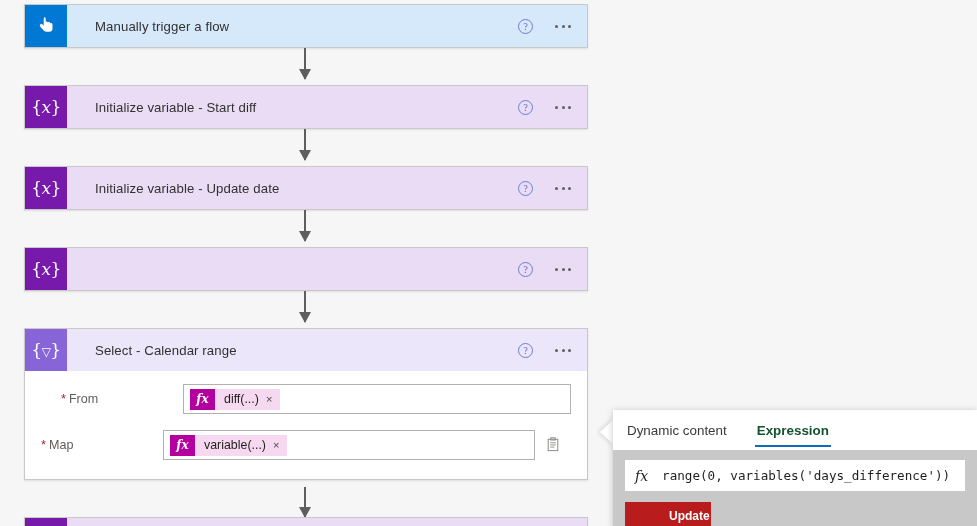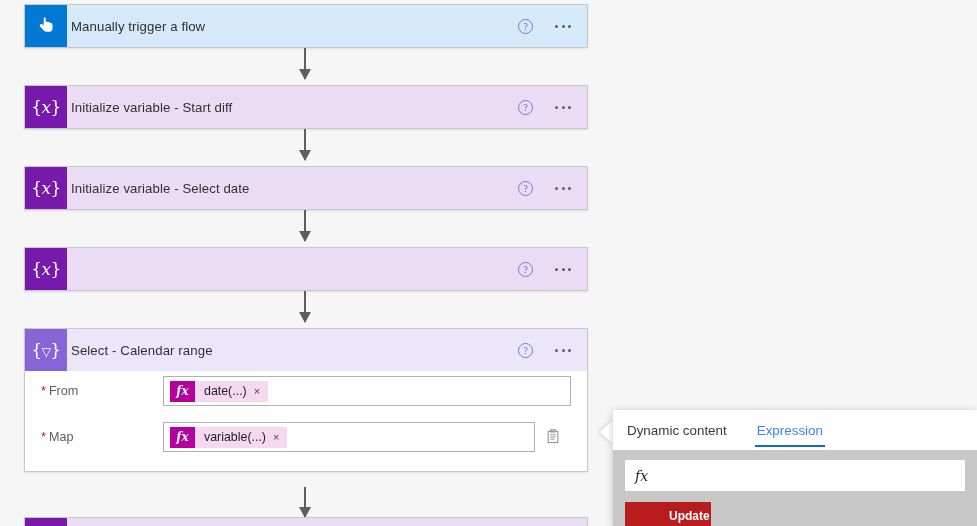--- a/index.html
+++ b/index.html
@@ -35,21 +35,21 @@
     width: 42px; height: 42px;
     flex: 0 0 42px;
     display: flex;
     align-items: center;
     justify-content: center;
     color: #ffffff;
   }
   .card-title {
     font-size: 13.2px;
     color: #323130;
-    padding-left: 4px;
+    padding-left: 28px;
     letter-spacing: 0.1px;
     white-space: nowrap;
   }
   .card-actions {
     position: absolute;
     right: 16px;
     top: 0; bottom: 0;
     display: flex;
     align-items: center;
     gap: 22px;
@@ -234,21 +234,21 @@
   }
   .tab {
     display: flex;
     align-items: center;
     font-size: 13.4px;
     color: #3b3a39;
     position: relative;
     padding: 0 2px;
     cursor: pointer;
   }
-  .tab.active { font-weight: normal; color: #3b82f6; }
+  .tab.active { font-weight: bold; color: #14532d; }
   .tab.active::after {
     content: "";
     position: absolute;
     left: 0; right: 0; bottom: 3px;
     height: 2.5px;
     background: #0f6cbd;
   }
   .flyout-body {
     background: #c8c8c8;
     padding: 10px 12px 12px 12px;
@@ -331,21 +331,21 @@
     </div>
   </div>
 
   <div class="connector" style="top:129px; height:31px;"></div>
 
   <div class="card variable" style="top:166px;">
     <div class="card-header">
       <div class="card-icon">
         <span class="icon-braces"><span class="nb">{</span>x<span class="nb">}</span></span>
       </div>
-      <div class="card-title">Initialize variable - Select date</div>
+      <div class="card-title">Initialize variable - Update date</div>
       <div class="card-actions">
         <div class="help-icon">?</div>
         <div class="ellipsis-icon">
             <i></i>
             <i></i>
             <i></i>
           </div>
       </div>
     </div>
   </div>
@@ -381,28 +381,28 @@
         <div class="ellipsis-icon">
             <i></i>
             <i></i>
             <i></i>
           </div>
       </div>
     </div>
 
     <div class="card-body">
 
-      <div class="field-row" style="padding-top:0;">
+      <div class="field-row" style="padding-top:8px;margin-left:20px;">
         <div class="field-label">
           <span class="req-star">*</span><span>From</span>
         </div>
         <div class="field-input">
           <span class="token">
             <span class="token-fx">fx</span>
-            <span class="token-text">date(...)</span>
+            <span class="token-text">diff(...)</span>
             <span class="token-x">×</span>
           </span>
         </div>
       </div>
 
 
       <div class="field-row" style="padding-top:6px;">
         <div class="field-label">
           <span class="req-star">*</span><span>Map</span>
         </div>
@@ -437,18 +437,19 @@
 
   <div id="flyout-pointer"></div>
   <div id="flyout">
     <div class="tabs">
       <div class="tab">Dynamic content</div>
       <div class="tab active">Expression</div>
     </div>
     <div class="flyout-body">
       <div class="expr-box">
         <span class="expr-fx">fx</span>
+        <span class="expr-text">range(0, variables('days_difference'))</span>
       </div>
       <button class="update-btn">Update</button>
     </div>
   </div>
 
 </div>
 
 </body></html>

